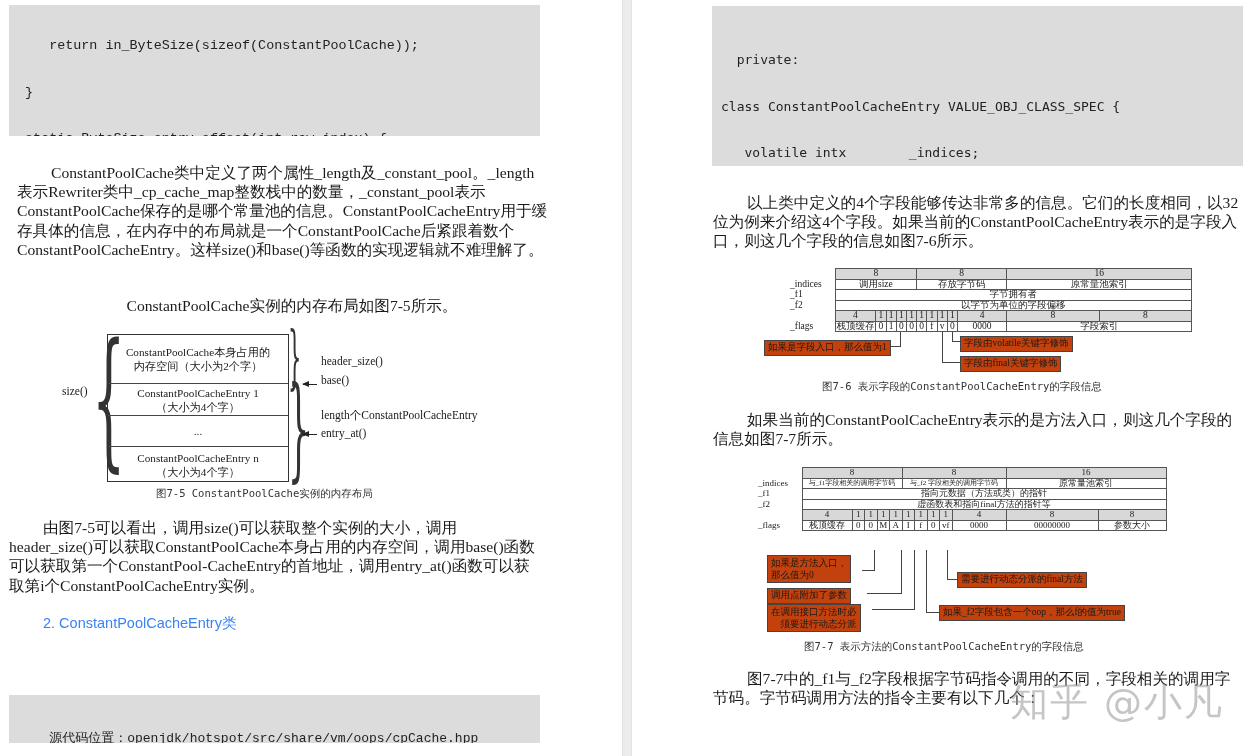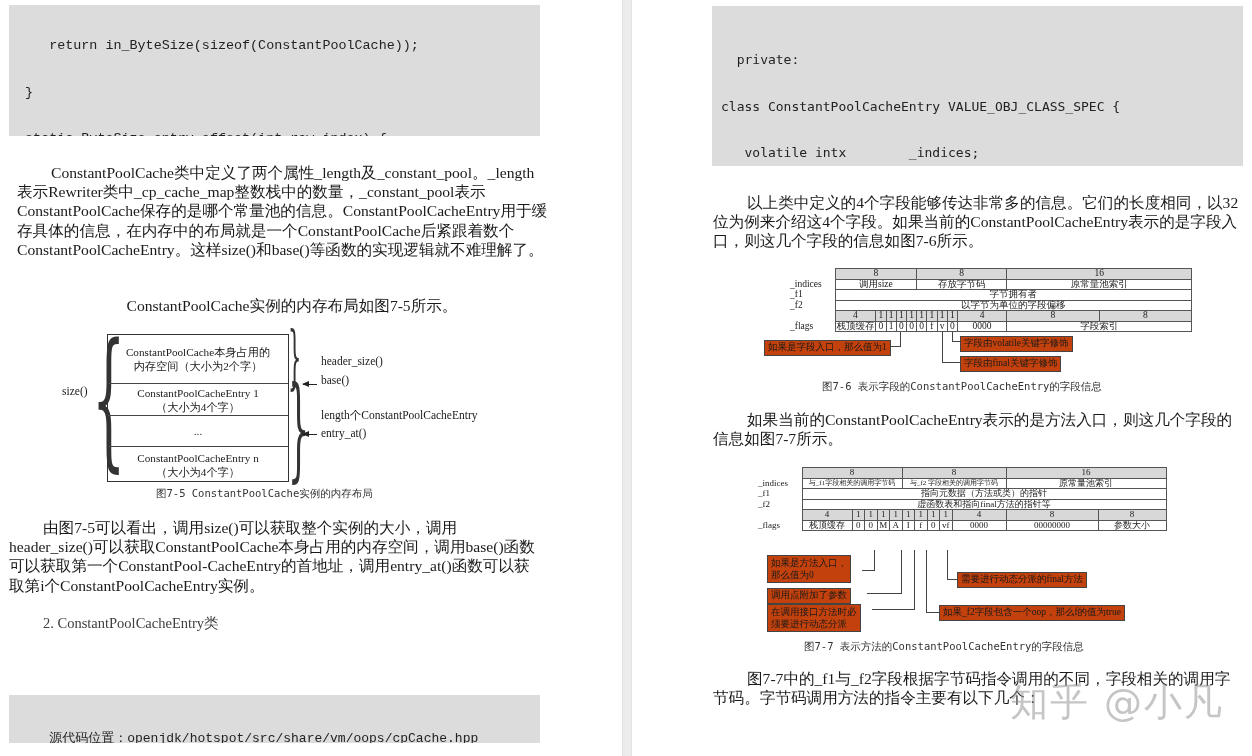--- a/index.html
+++ b/index.html
@@ -5,21 +5,21 @@
   * { box-sizing: border-box; margin: 0; padding: 0; }
   html, body { width: 1252px; height: 756px; overflow: hidden; background: #ffffff; }
   body { position: relative; font-family: "Liberation Serif", "DejaVu Serif", serif; color: #1a1a1a; }
   .page { position: absolute; top: 0; height: 756px; background: #fff; overflow: hidden; }
   #page-left { left: 0; width: 622px; }
   #page-right { left: 632px; width: 620px; }
   .separator { position: absolute; left: 622px; top: 0; width: 10px; height: 756px; background: #ececec; border-left: 1px solid #e2e2e2; border-right: 1px solid #e2e2e2; }
   .code { position: absolute; background: #dcdcdc; font-family: "Liberation Mono", "DejaVu Sans Mono", monospace; font-size: 13.4px; line-height: 15.5px; color: #222; white-space: pre; overflow: hidden; }
   .para { position: absolute; font-size: 15.6px; line-height: 19.2px; color: #1a1a1a; }
   .para .indent { display: inline-block; width: 34px; }
-  .heading { position: absolute; font-family: Liberation Serif, serif; font-size: 14.5px; color: #404040; }
+  .heading { position: absolute; font-family: Liberation Sans, sans-serif; font-size: 14.5px; color: #3b82f6; }
   .caption { position: absolute; font-family: "DejaVu Sans Mono", "Liberation Mono", monospace; font-size: 10.5px; color: #333; white-space: nowrap; }
   
   .fig75 { position: absolute; left: 50px; top: 330px; width: 450px; height: 170px; }
   .mem-box { position: absolute; left: 57px; top: 4px; width: 182px; height: 148px; border: 1px solid #333; }
   .mem-row { position: absolute; left: 0; width: 100%; text-align: center; font-size: 11.2px; line-height: 14px; border-bottom: 1.5px solid #444; display: flex; flex-direction: column; justify-content: center; }
   .mem-row:last-child { border-bottom: none; }
   .fig-label { position: absolute; font-size: 11.5px; white-space: nowrap; }
   .brace { position: absolute; font-family: "DejaVu Serif", serif; color: #333; }
   .arrow { position: absolute; height: 1px; background: #222; }
   .arrow::before { content: ""; position: absolute; left: -1px; top: -3px; border-right: 7px solid #222; border-top: 3.5px solid transparent; border-bottom: 3.5px solid transparent; }
@@ -273,21 +273,21 @@
   <div class="line" style="left:230px; top:570px; width:13px; height:1px;"></div>
   <div class="callout" style="left:135px; top:555px; line-height:12px;">
     <div>如果是方法入口，</div>
     <div>那么值为0</div>
   </div>
   <div class="line" style="left:269px; top:550px; width:1px; height:44px;"></div>
   <div class="line" style="left:235px; top:593px; width:35px; height:1px;"></div>
   <div class="callout" style="left:135px; top:564px;margin-top:24px;">调用点附加了参数</div>
   <div class="line" style="left:282px; top:550px; width:1px; height:60px;"></div>
   <div class="line" style="left:240px; top:609px; width:43px; height:1px;"></div>
-  <div class="callout" style="left:135px; top:604px; line-height:12px;">
+  <div class="callout" style="left:135px; top:604px; line-height:12px;text-align:right;">
     <div>在调用接口方法时必</div>
     <div>须要进行动态分派</div>
   </div>
   <div class="line" style="left:315px; top:550px; width:1px; height:30px;"></div>
   <div class="line" style="left:315px; top:579px; width:10px; height:1px;"></div>
   <div class="callout" style="left:325px; top:572px;">需要进行动态分派的final方法</div>
   <div class="line" style="left:294px; top:550px; width:1px; height:63px;"></div>
   <div class="line" style="left:294px; top:612px; width:13px; height:1px;"></div>
   <div class="callout" style="left:307px; top:605px;">如果_f2字段包含一个oop，那么f的值为true</div>
   <div class="caption" style="left:172px; top:640px;">图7-7  表示方法的ConstantPoolCacheEntry的字段信息</div>

